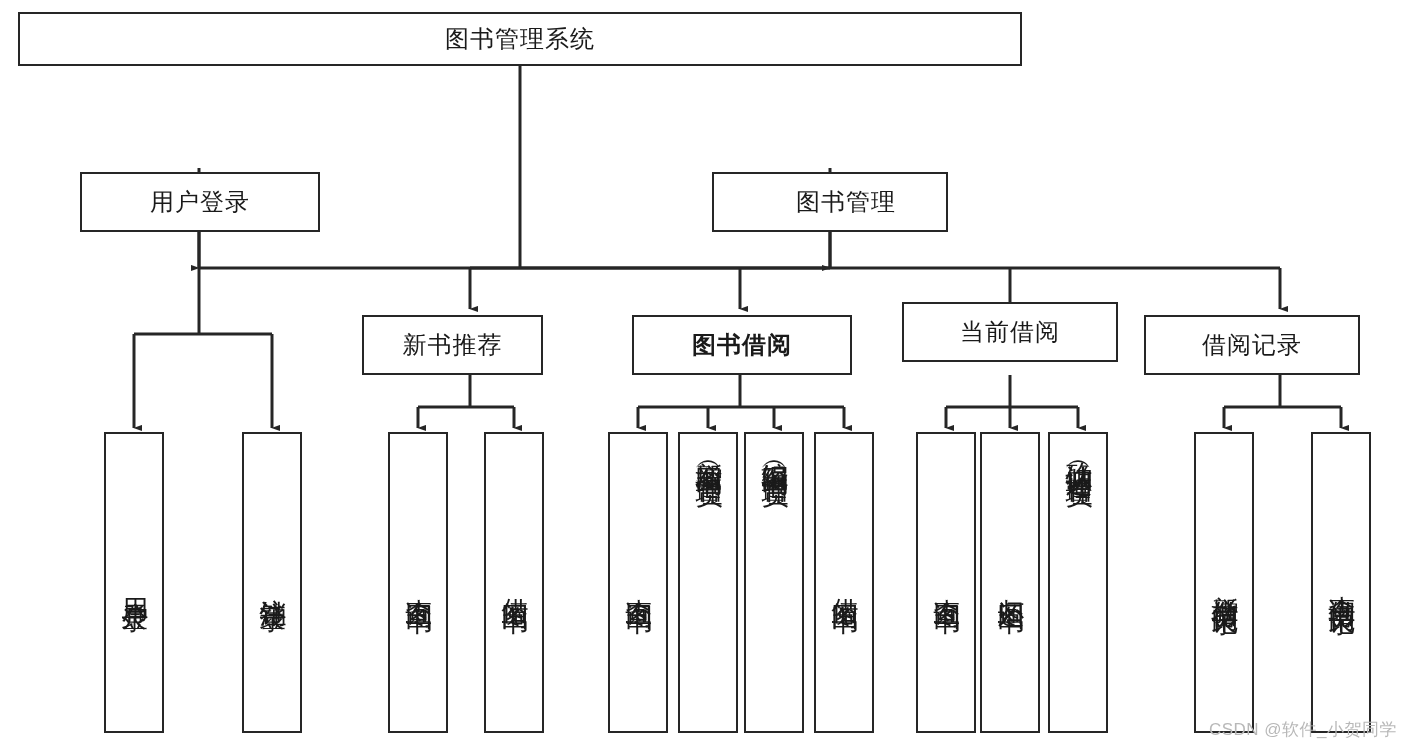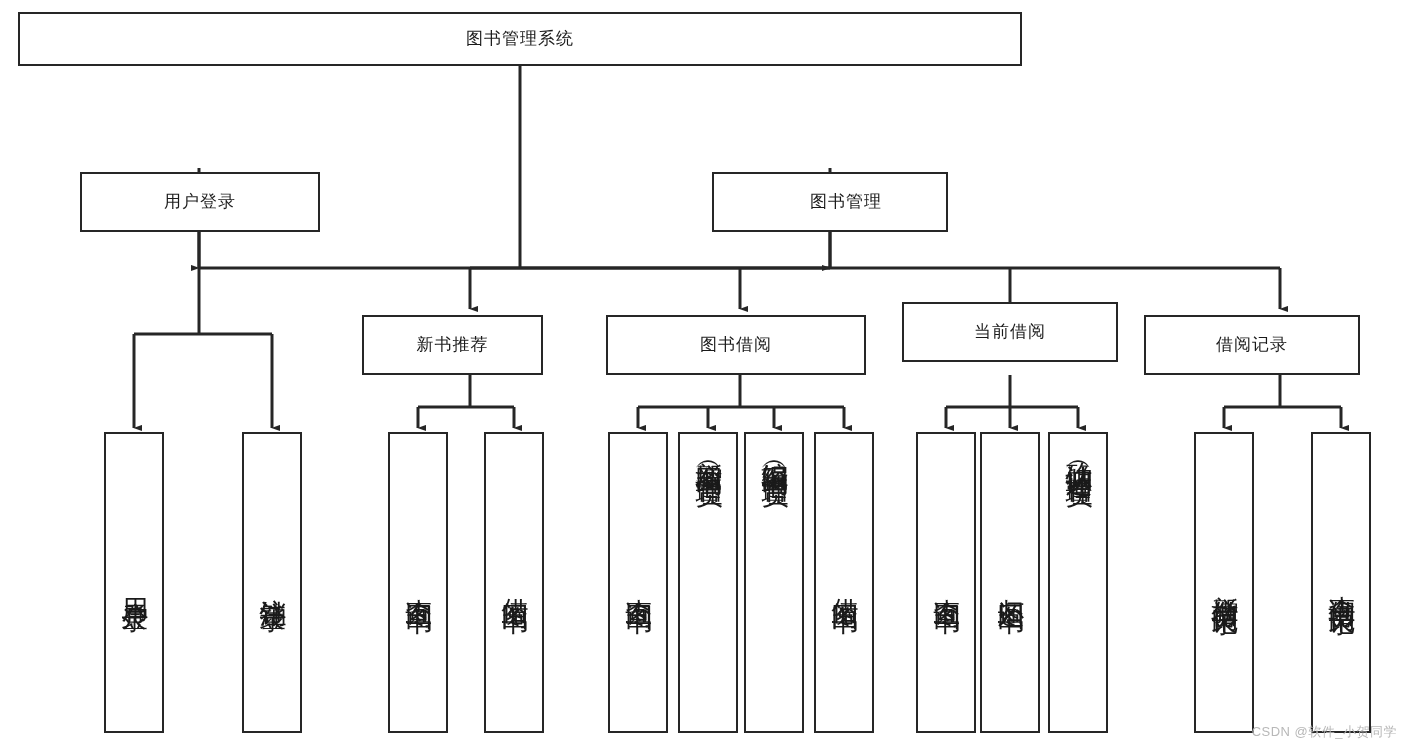--- a/index.html
+++ b/index.html
@@ -34,21 +34,21 @@
     color: #1a1a1a;
   }
   .node-label {
     display: block;
     text-align: center;
     line-height: 1.18;
     letter-spacing: 1px;
   }
   .node.horiz .node-label {
     writing-mode: horizontal-tb;
-    font-size: 17px;
+    font-size: 24px;
   }
   .node.vert {
     align-items: flex-start;
     justify-content: center;
     padding-top: 6px;
   }
   .node.vert .node-label {
     writing-mode: vertical-rl;
     text-orientation: upright;
     font-size: 27px;
@@ -56,21 +56,21 @@
     white-space: nowrap;
   }
   .node.vert.centered {
     align-items: center;
     padding-top: 0;
   }
   #watermark {
     position: absolute;
     right: 8px;
     bottom: 6px;
-    font-size: 13px;
+    font-size: 17px;
     color: #b8b8b8;
     letter-spacing: 0.5px;
     white-space: nowrap;
   }
 </style>
 </head>
 <body>
 
 <div id="diagram-root">
 
@@ -135,21 +135,21 @@
   <div class="node horiz" style="left:80px; top:172px; width:240px; height:60px;">
     <span class="node-label">用户登录</span>
   </div>
   <div class="node horiz" style="left:712px; top:172px; width:236px; height:60px;padding-left:32px;">
     <span class="node-label">图书管理</span>
   </div>
 
   <div class="node horiz" style="left:362px; top:315px; width:181px; height:60px;">
     <span class="node-label">新书推荐</span>
   </div>
-  <div class="node horiz" style="left:606px; top:315px; width:260px; height:60px;">
+  <div class="node horiz" style="left:632px; top:315px; width:220px; height:60px;font-weight:bold;">
     <span class="node-label">图书借阅</span>
   </div>
   <div class="node horiz" style="left:902px; top:302px; width:216px; height:60px;">
     <span class="node-label">当前借阅</span>
   </div>
   <div class="node horiz" style="left:1144px; top:315px; width:216px; height:60px;">
     <span class="node-label">借阅记录</span>
   </div>
 
   <div class="node vert centered" style="left:104px; top:432px; width:60px; height:301px;">

